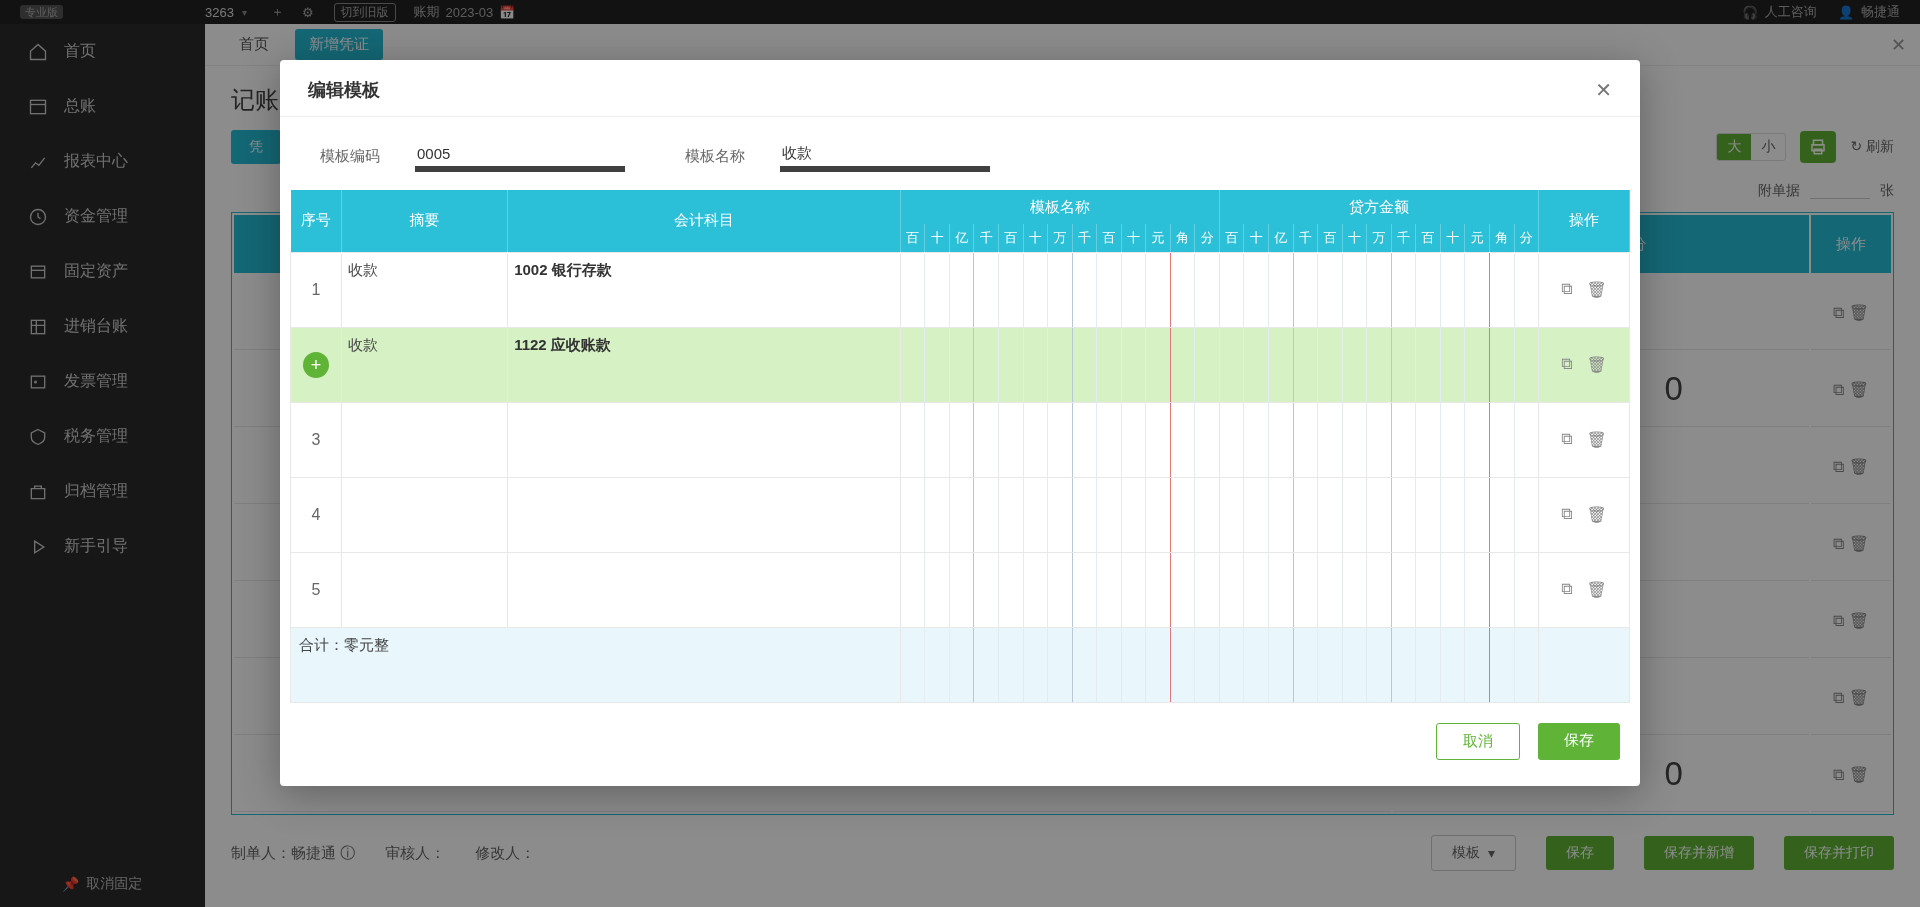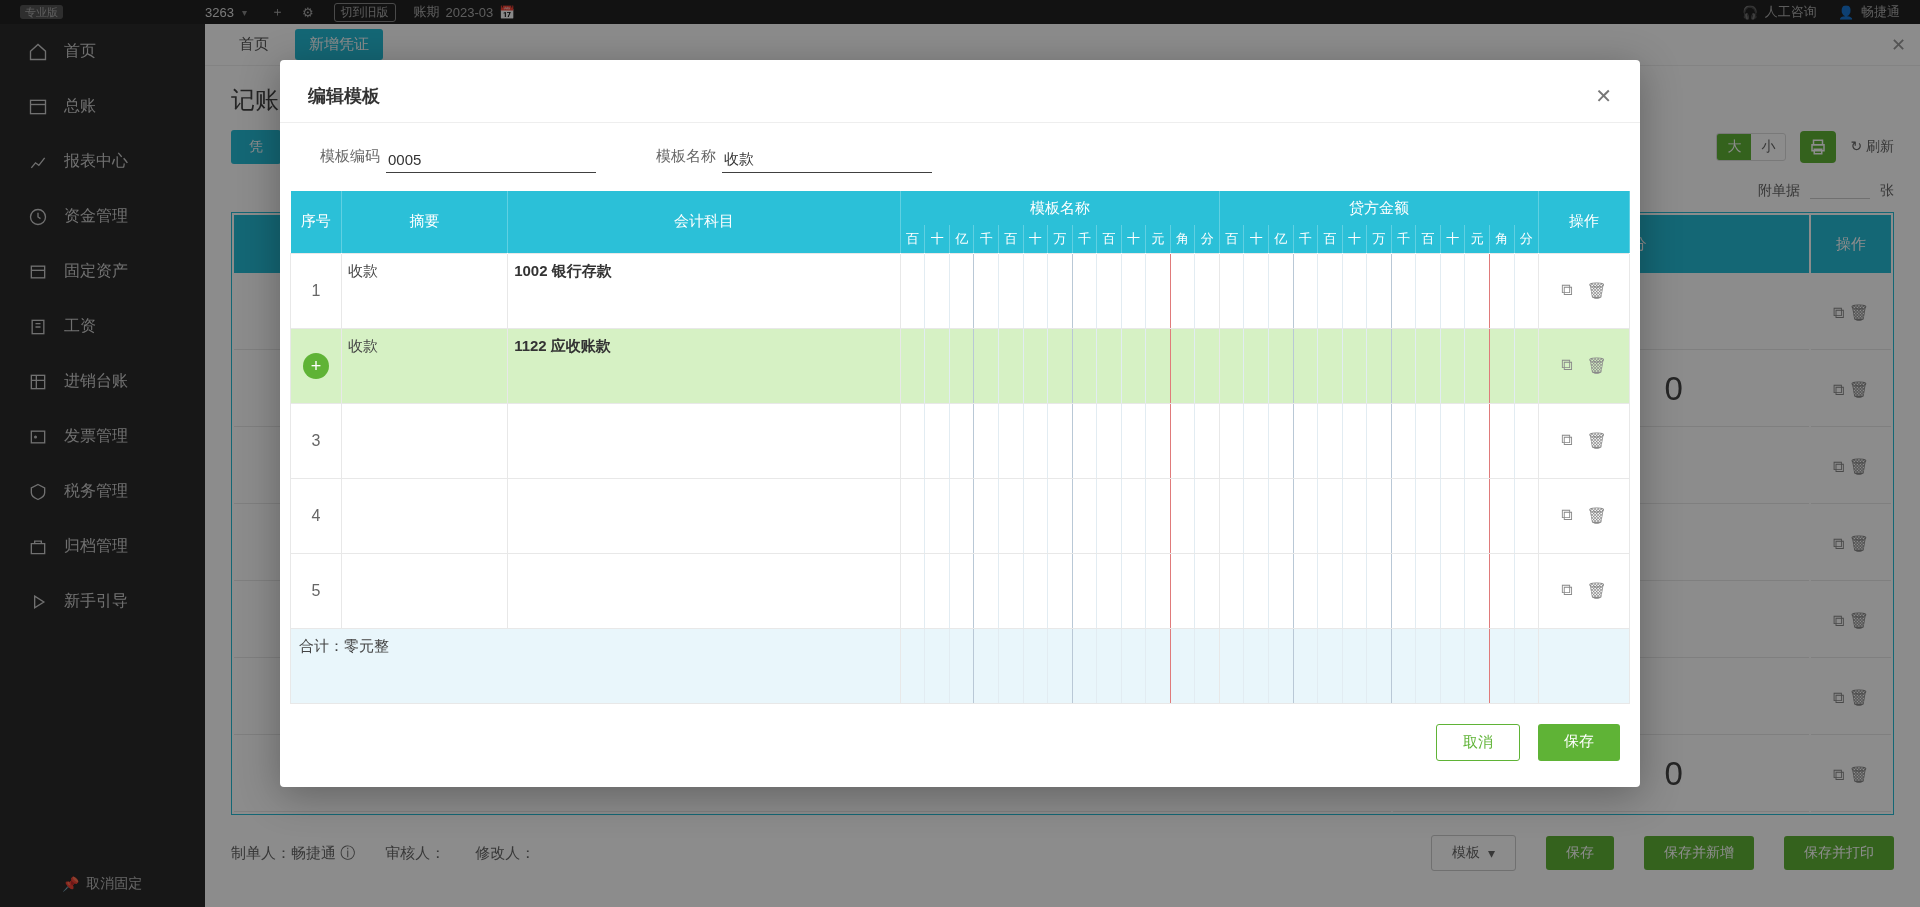--- a/index.html
+++ b/index.html
@@ -43,26 +43,26 @@
 .ops-icons{display:flex;gap:10px;justify-content:center;font-size:16px;color:#888;letter-spacing:0}
 .vfoot{display:flex;align-items:center;gap:30px;margin-top:20px;color:#666;font-size:15px}
 .vfoot .spacer{flex:1}
 .vfoot .btn{padding:8px 20px;border-radius:3px;color:#fff;font-size:14px}
 .vfoot .btn.o{background:#fff;border:1px solid #ccc;color:#666;display:flex;align-items:center;gap:8px}
 .vfoot .btn.g1{background:#5fb336}
 .vfoot .btn.g2{background:#5fb336}
 
 .overlay{position:absolute;inset:0;background:rgba(0,0,0,.45);display:flex;align-items:flex-start;justify-content:center;padding-top:60px}
 .dialog{width:1360px;background:#fff;border-radius:4px;box-shadow:0 8px 40px rgba(0,0,0,.3);display:flex;flex-direction:column}
-.dlg-head{display:flex;align-items:center;padding:24px 28px 14px;border-bottom:1px solid #eee}
+.dlg-head{display:flex;align-items:center;padding:18px 28px 14px;border-bottom:1px solid #eee}
 .dlg-head h3{font-size:18px;font-weight:600;color:#333}
 .dlg-head .x{margin-left:auto;font-size:20px;color:#777;cursor:pointer}
 .dlg-form{display:flex;gap:60px;padding:24px 40px 8px;align-items:center;color:#666;font-size:15px}
-.dlg-form .grp{display:flex;gap:6px}
-.dlg-form input{border:none;border-bottom:1px solid #404040;padding:4px 2px;width:210px;font-size:15px;color:#333;outline:none}
+.dlg-form .grp{display:flex;align-items:center;gap:35px}
+.dlg-form input{border:none;border-bottom:6px solid #404040;padding:4px 2px;width:210px;font-size:15px;color:#333;outline:none}
 
 .mtwrap{padding:0 10px}
 .mtable{width:100%;border-collapse:collapse;margin-top:10px}
 .mtable thead th{background:#2bc0d8;color:#fff;font-weight:500;font-size:15px;border-right:1px solid rgba(255,255,255,.25)}
 .mtable thead tr:first-child th{height:34px}
 .mtable thead tr:last-child th{height:28px;font-size:13px}
 .mtable thead tr:last-child th.u{width:26px}
 .mtable tbody td{border:1px solid #e8e8e8;height:75px;vertical-align:top;padding:8px 6px;font-size:15px;color:#444}
 .mtable tbody tr.hl td{background:#d6f1c4}
 .mtable .seq{width:55px;text-align:center;vertical-align:middle;font-size:16px;color:#666;position:relative}
@@ -139,27 +139,20 @@
           <path d="M12 7v5l3 2"></path>
         </svg>
         <span>资金管理</span>
       </div>
       <div class="item">
         <svg viewBox="0 0 24 24">
           <rect x="4" y="5" width="16" height="14"></rect>
           <path d="M4 10h16"></path>
         </svg>
         <span>固定资产</span>
-      </div>
-      <div class="item">
-        <svg viewBox="0 0 24 24">
-          <rect x="5" y="4" width="14" height="16"></rect>
-          <path d="M9 8h6M9 12h6"></path>
-        </svg>
-        <span>工资</span>
       </div>
       <div class="item">
         <svg viewBox="0 0 24 24">
           <rect x="4" y="4" width="16" height="16"></rect>
           <path d="M4 10h16M10 4v16"></path>
         </svg>
         <span>进销台账</span>
       </div>
       <div class="item">
         <svg viewBox="0 0 24 24">

